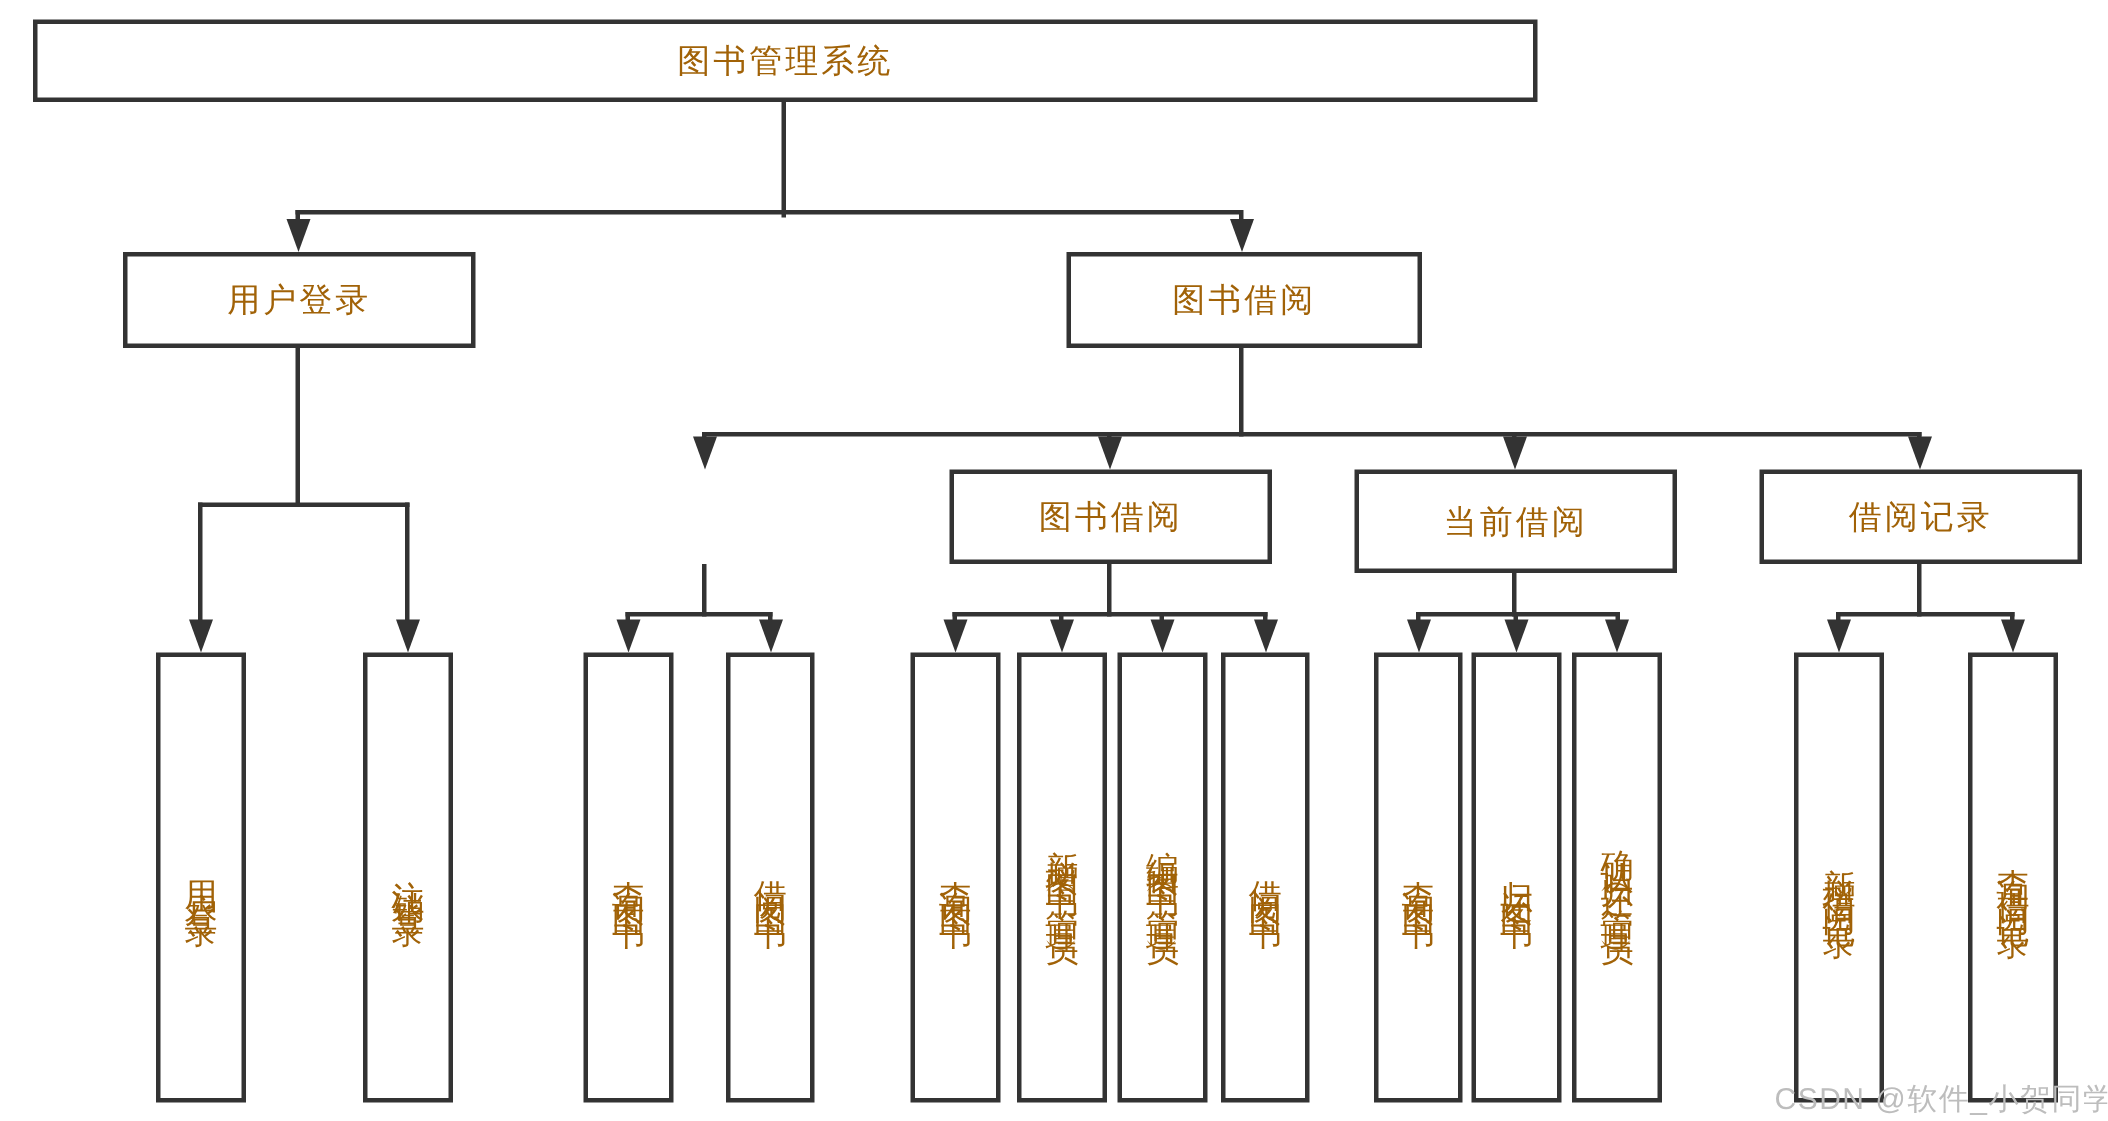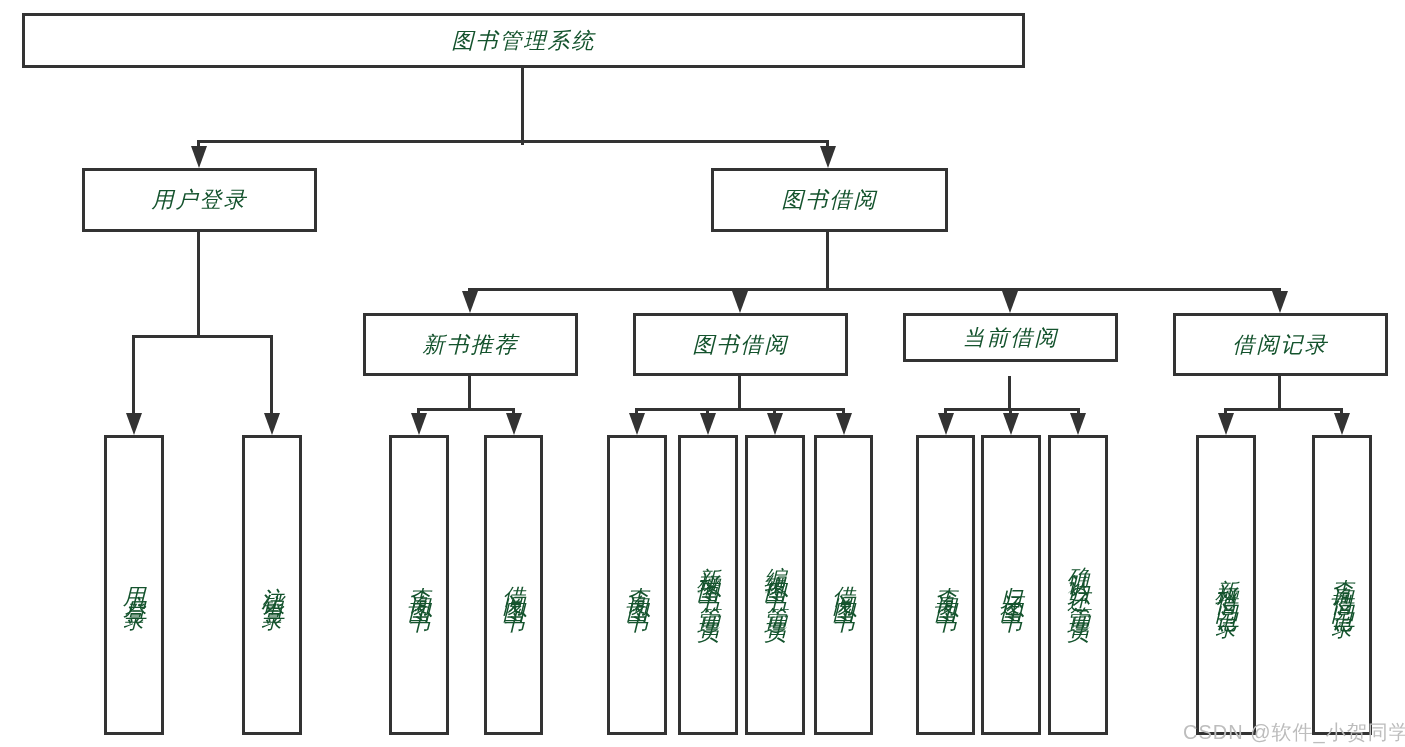--- a/index.html
+++ b/index.html
@@ -9,25 +9,24 @@
     background:#ffffff;
     font-family:"Liberation Sans","DejaVu Sans",sans-serif;
     overflow:hidden;
   }
   .box{
     position:absolute;
     box-sizing:border-box;
     background:#ffffff;
     border:3px solid #333333;
     display:flex;align-items:center;justify-content:center;
-    color:#14532d;
+    color:#a16207;
     font-size:22px;
     letter-spacing:2px;
     z-index:2;
-    font-style:italic;
   }
   .vbox{
     writing-mode:vertical-rl;
     text-orientation:mixed;
     letter-spacing:8px;
     line-height:1;
   }
   .vline{position:absolute;width:3px;background:#333333;z-index:1;}
   .hline{position:absolute;height:3px;background:#333333;z-index:1;}
   .arrow{
@@ -117,27 +116,24 @@
     <span>图书管理系统</span>
   </div>
 
   <div class="box" style="left:82px;top:168px;width:235px;height:64px;">
     <span>用户登录</span>
   </div>
   <div class="box" style="left:711px;top:168px;width:237px;height:64px;">
     <span>图书借阅</span>
   </div>
 
-  <div class="box" style="left:363px;top:313px;width:215px;height:63px;">
-    <span>新书推荐</span>
-  </div>
   <div class="box" style="left:633px;top:313px;width:215px;height:63px;">
     <span>图书借阅</span>
   </div>
-  <div class="box" style="left:903px;top:313px;width:215px;height:49px;">
+  <div class="box" style="left:903px;top:313px;width:215px;height:69px;">
     <span>当前借阅</span>
   </div>
   <div class="box" style="left:1173px;top:313px;width:215px;height:63px;">
     <span>借阅记录</span>
   </div>
 
   <div class="box vbox" style="left:104px;top:435px;width:60px;height:300px;">
     <span>用户登录</span>
   </div>
   <div class="box vbox" style="left:242px;top:435px;width:60px;height:300px;">

